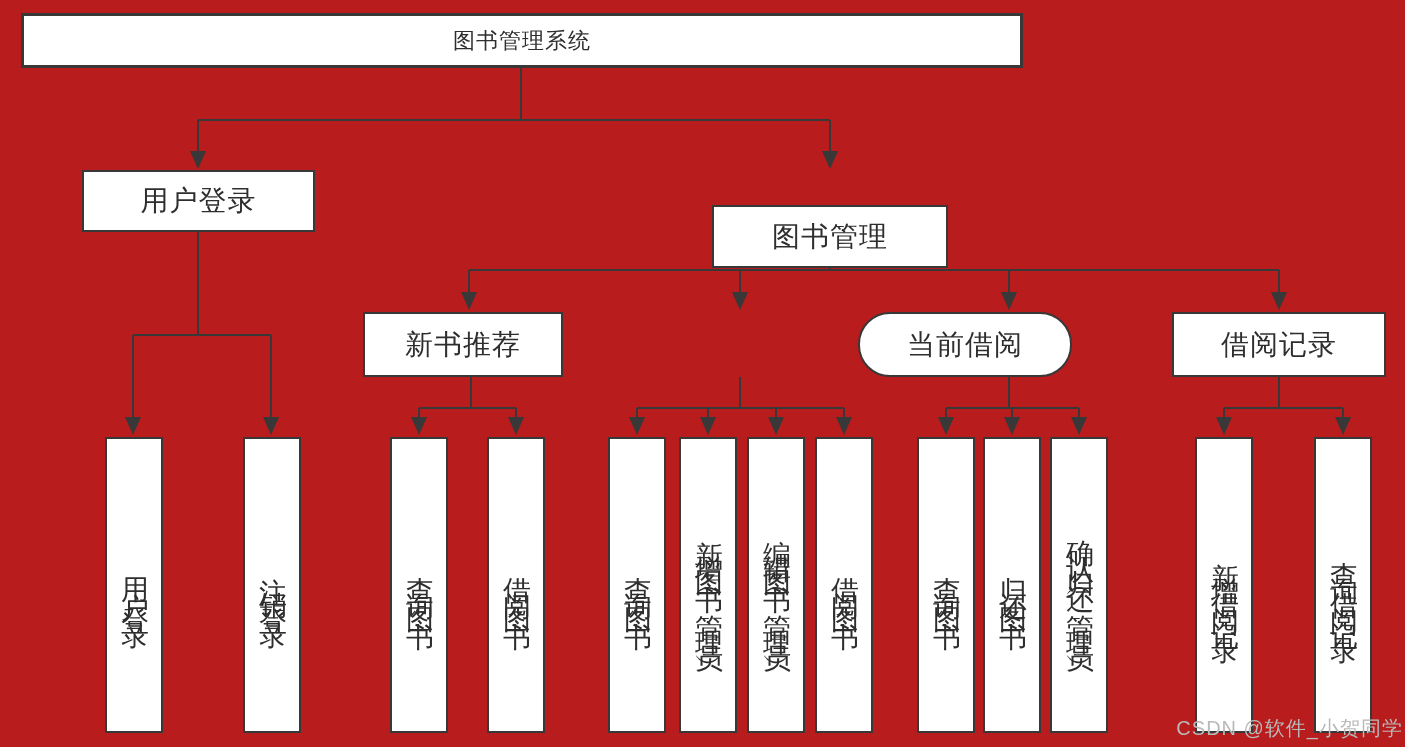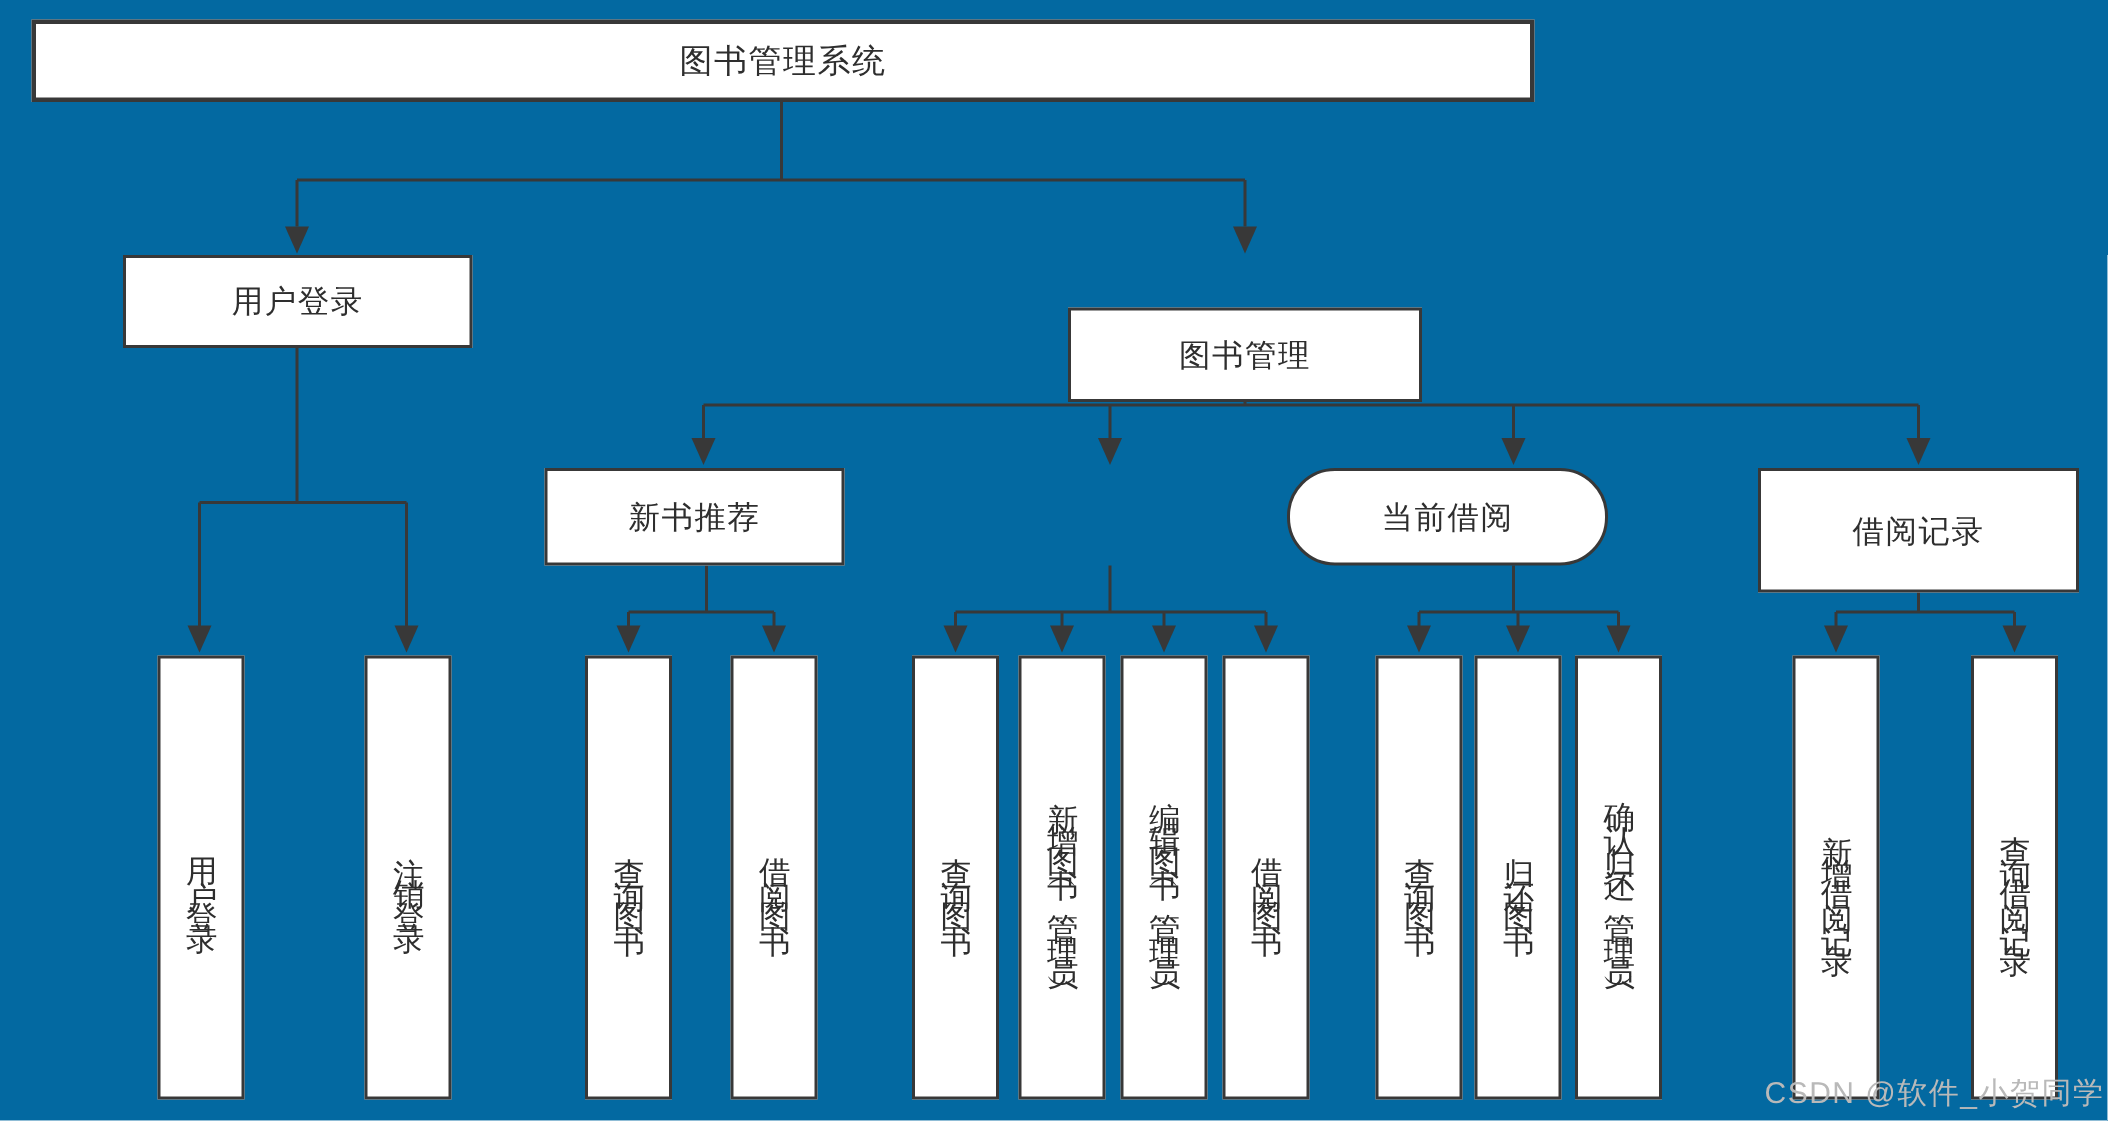--- a/index.html
+++ b/index.html
@@ -1,27 +1,27 @@
 <!DOCTYPE html>
 <html><head>
 <meta charset="utf-8">
 <style>
   * { margin:0; padding:0; box-sizing:border-box; }
   html,body { background:#ffffff; }
   body { font-family:"Liberation Sans","DejaVu Sans",sans-serif; }
   .canvas {
     position:relative; width:1405px; height:747px;
-    background:#0369a1; overflow:hidden;
+    background:#b91c1c; overflow:hidden;
   }
   svg.connectors { position:absolute; left:0; top:0; z-index:1; }
   .node {
     position:absolute; z-index:2;
     background:#ffffff; border:2px solid #383838;
     display:flex; align-items:center; justify-content:center;
-    color:#2e2e2e; font-size:21px; letter-spacing:1px;
+    color:#2e2e2e; font-size:28px; letter-spacing:1px;
   }
   .node.root { border-width:3px; font-size:22px; }
   .node.leaf { width:58px; top:437px; height:296px; }
   .vtext {
     writing-mode:vertical-rl; text-orientation:mixed;
     letter-spacing:15px; line-height:1.1; white-space:nowrap;
   }
   .watermark {
     position:absolute; z-index:3; right:2px; top:715px;
     font-size:20px; color:#b9b9b9; letter-spacing:1px; white-space:nowrap;
@@ -82,21 +82,21 @@
   <div class="node" style="left:712px; top:170px; width:236px; height:63px;margin-top:35px;">
     <span>图书管理</span>
   </div>
 
   <div class="node" style="left:363px; top:312px; width:200px; height:65px;">
     <span>新书推荐</span>
   </div>
   <div class="node" style="left:858px; top:312px; width:214px; height:65px;border-radius:32px;">
     <span>当前借阅</span>
   </div>
-  <div class="node" style="left:1172px; top:312px; width:214px; height:83px;">
+  <div class="node" style="left:1172px; top:312px; width:214px; height:65px;">
     <span>借阅记录</span>
   </div>
 
   <div class="node leaf" style="left:105px;">
     <span class="vtext">用户登录</span>
   </div>
   <div class="node leaf" style="left:243px;">
     <span class="vtext">注销登录</span>
   </div>
   <div class="node leaf" style="left:390px;">

